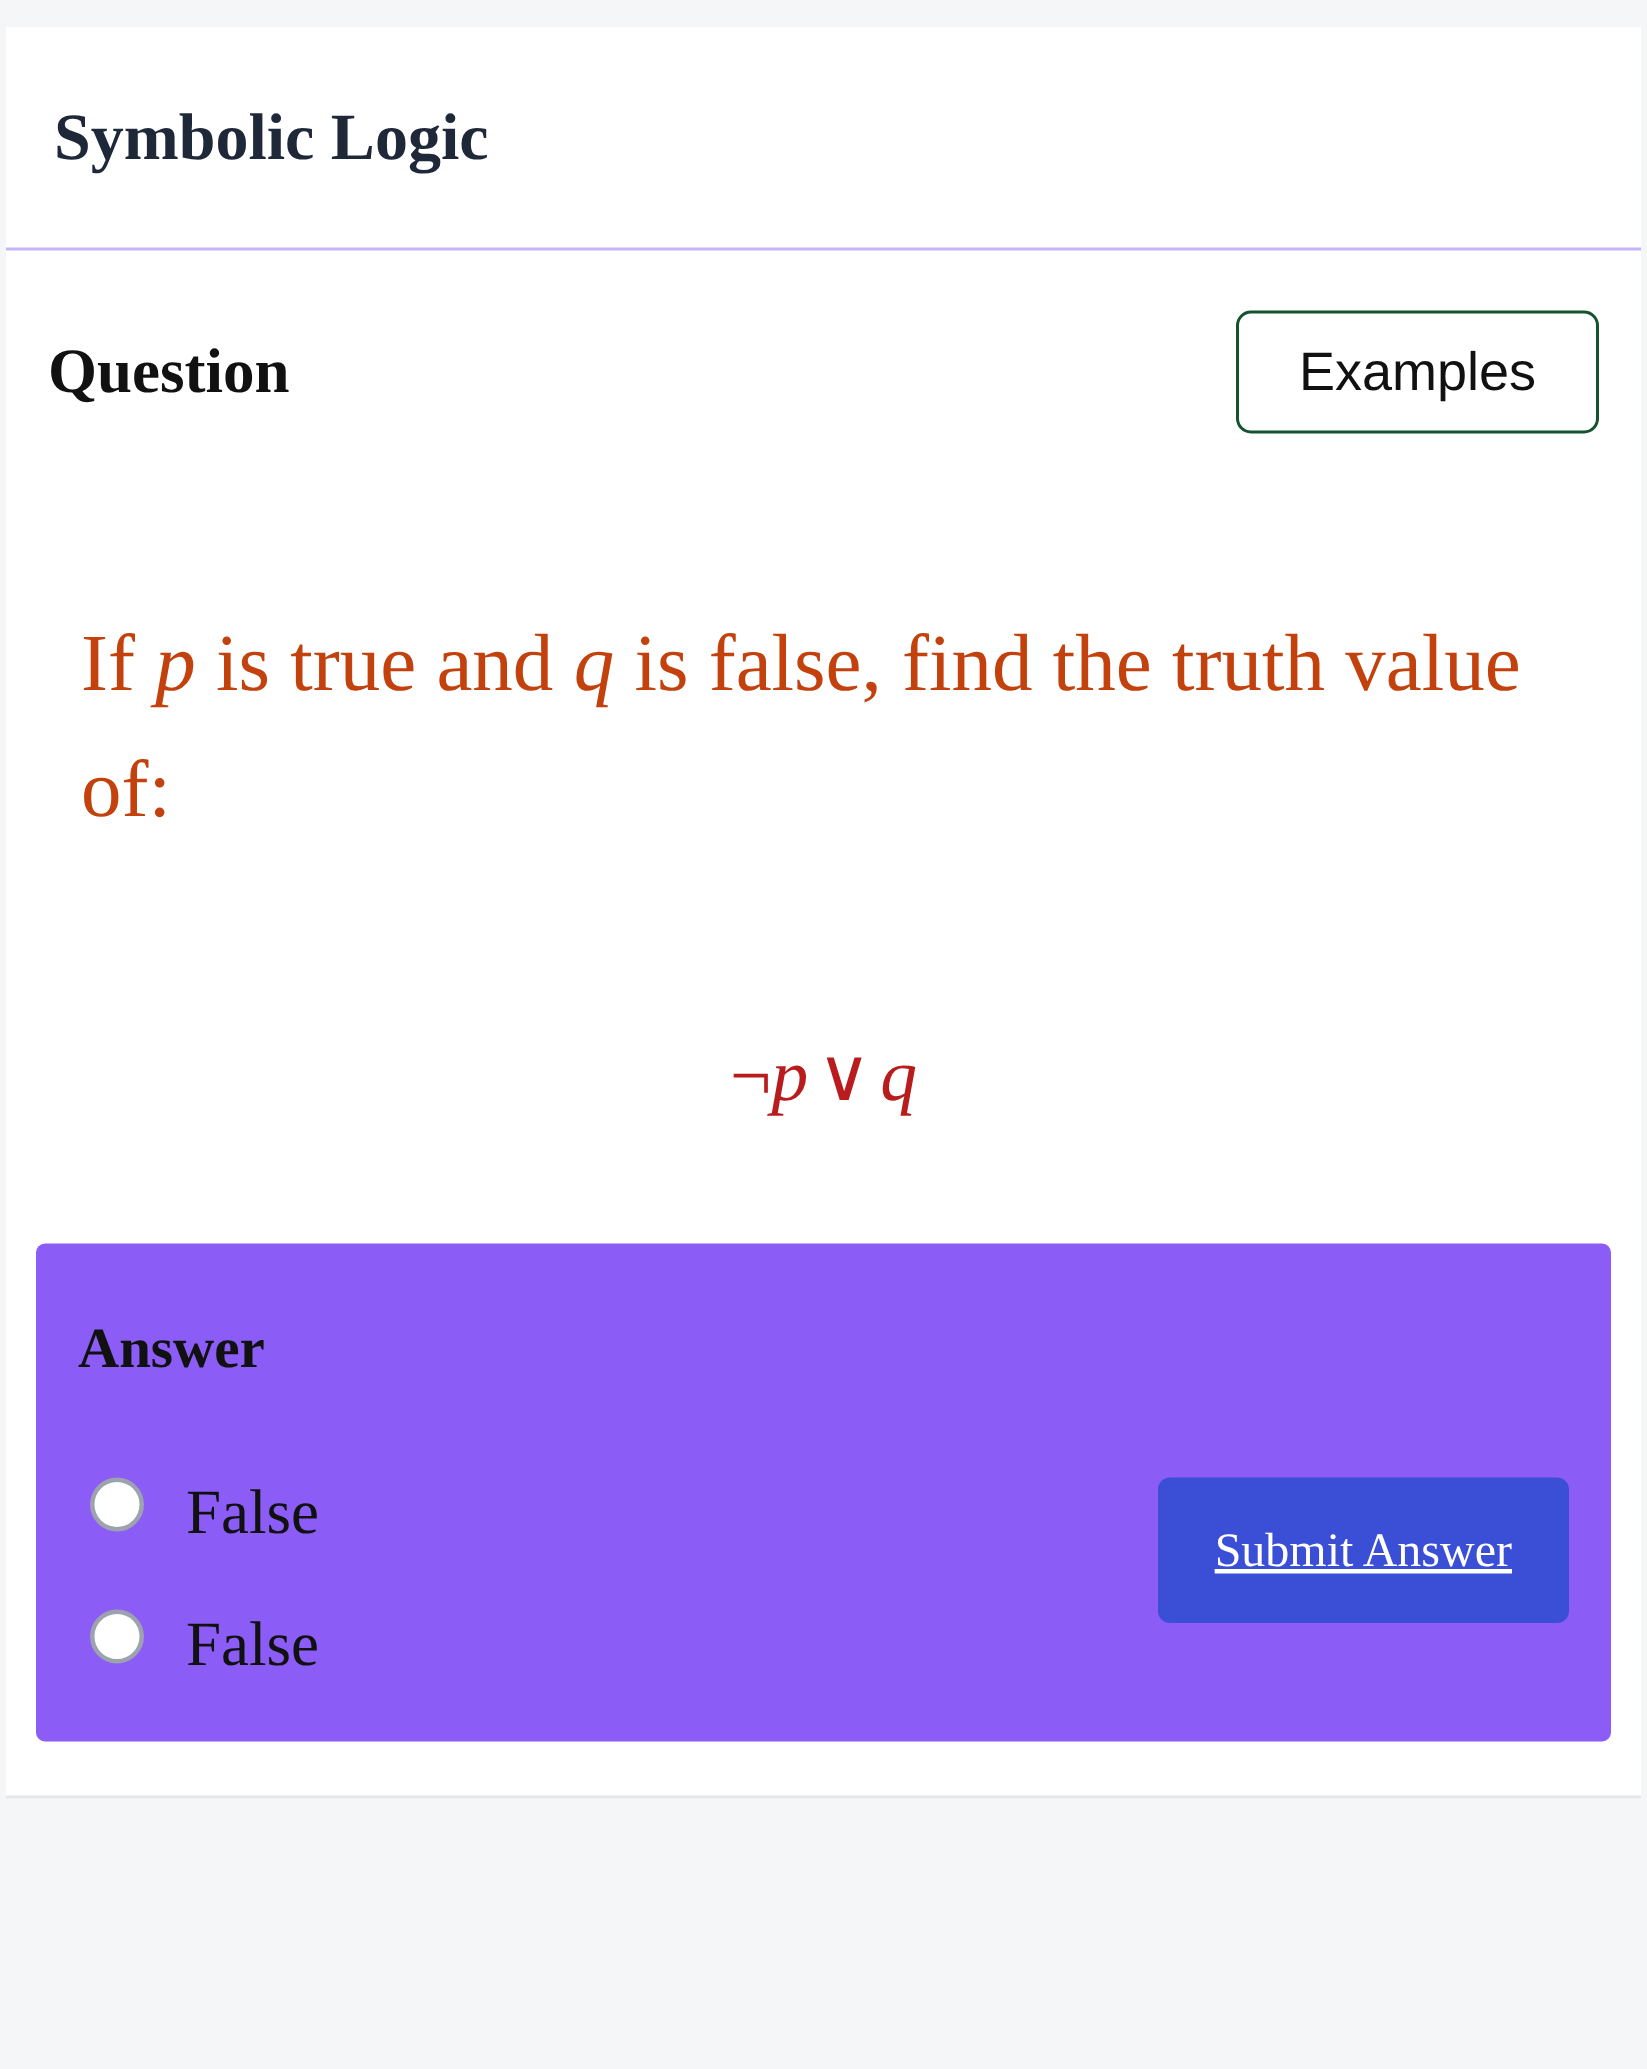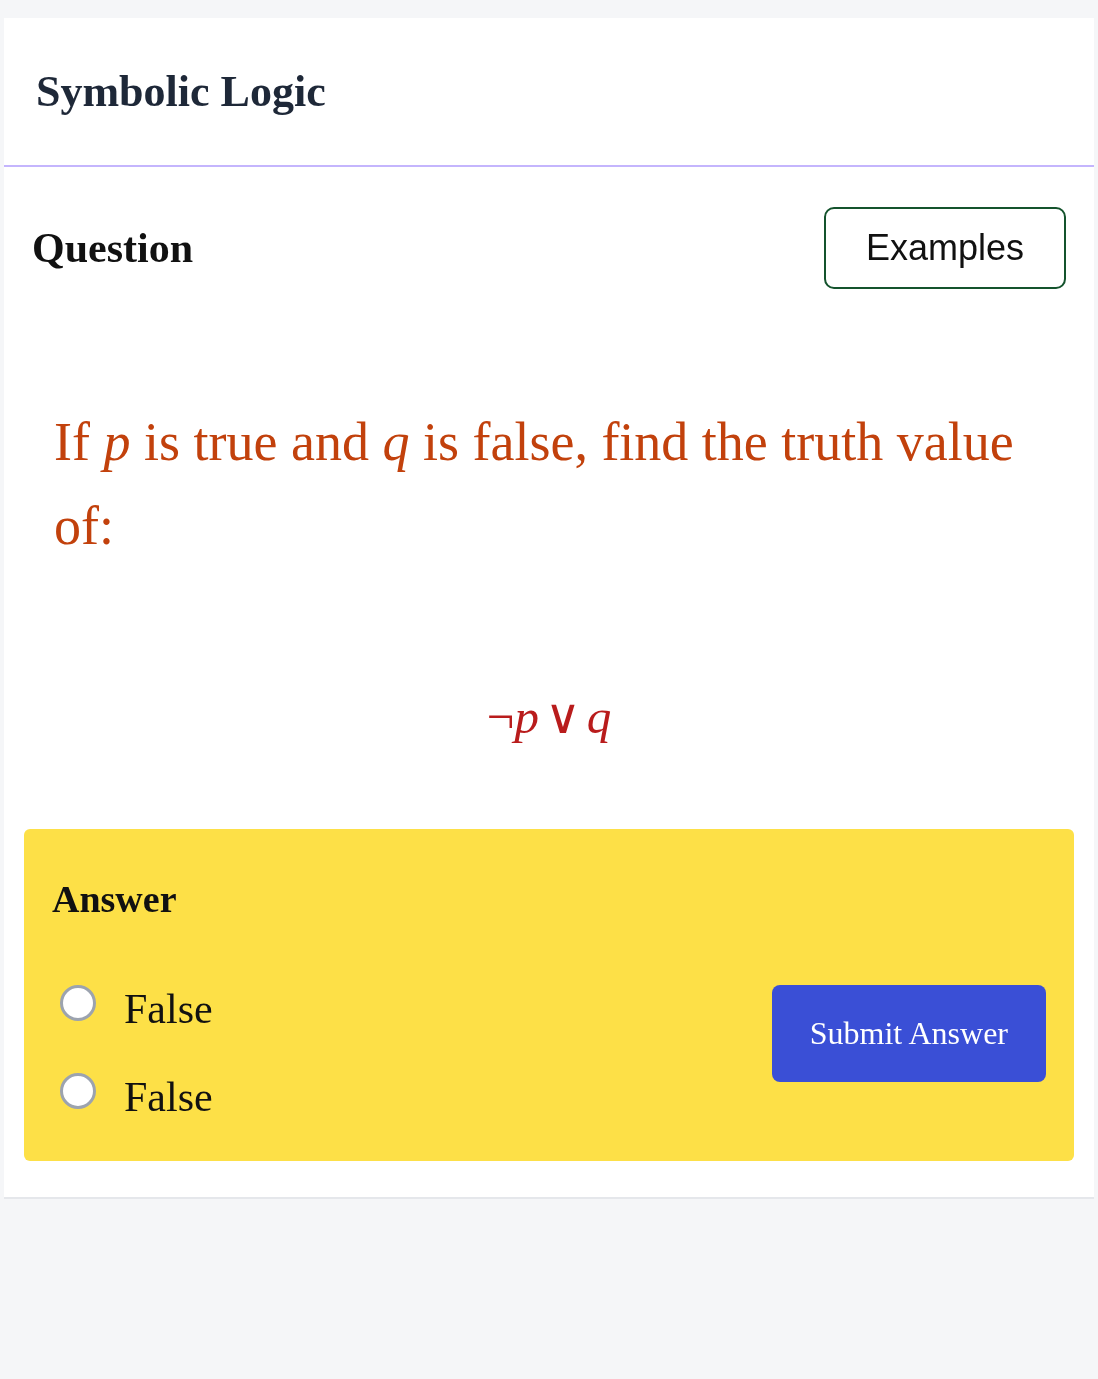--- a/index.html
+++ b/index.html
@@ -87,21 +87,21 @@
     .formula .var {
       font-style: italic;
     }
     
     .formula .op {
       font-style: normal;
       padding: 0 6px;
     }
     
     .answer-panel {
-      background: #fde047;
+      background: #8b5cf6;
       border-radius: 6px;
       padding: 48px 28px 40px 28px;
       margin: 0 0 0 0;
     }
     
     .answer-label {
       font-size: 38px;
       font-weight: 700;
       color: #111;
       margin-bottom: 64px;
@@ -147,20 +147,21 @@
       color: white;
       border: none;
       border-radius: 8px;
       padding: 26px 38px;
       font-size: 32px;
       font-family: Georgia, 'Times New Roman', serif;
       line-height: 1.4;
       cursor: pointer;
       text-align: center;
       align-self: flex-start;
+      text-decoration: underline;
     }
     
     .card-footer-border {
       border-top: 2px solid #e5e7eb;
       margin-top: 36px;
     }
   </style>
 </head>
 <body>
 

